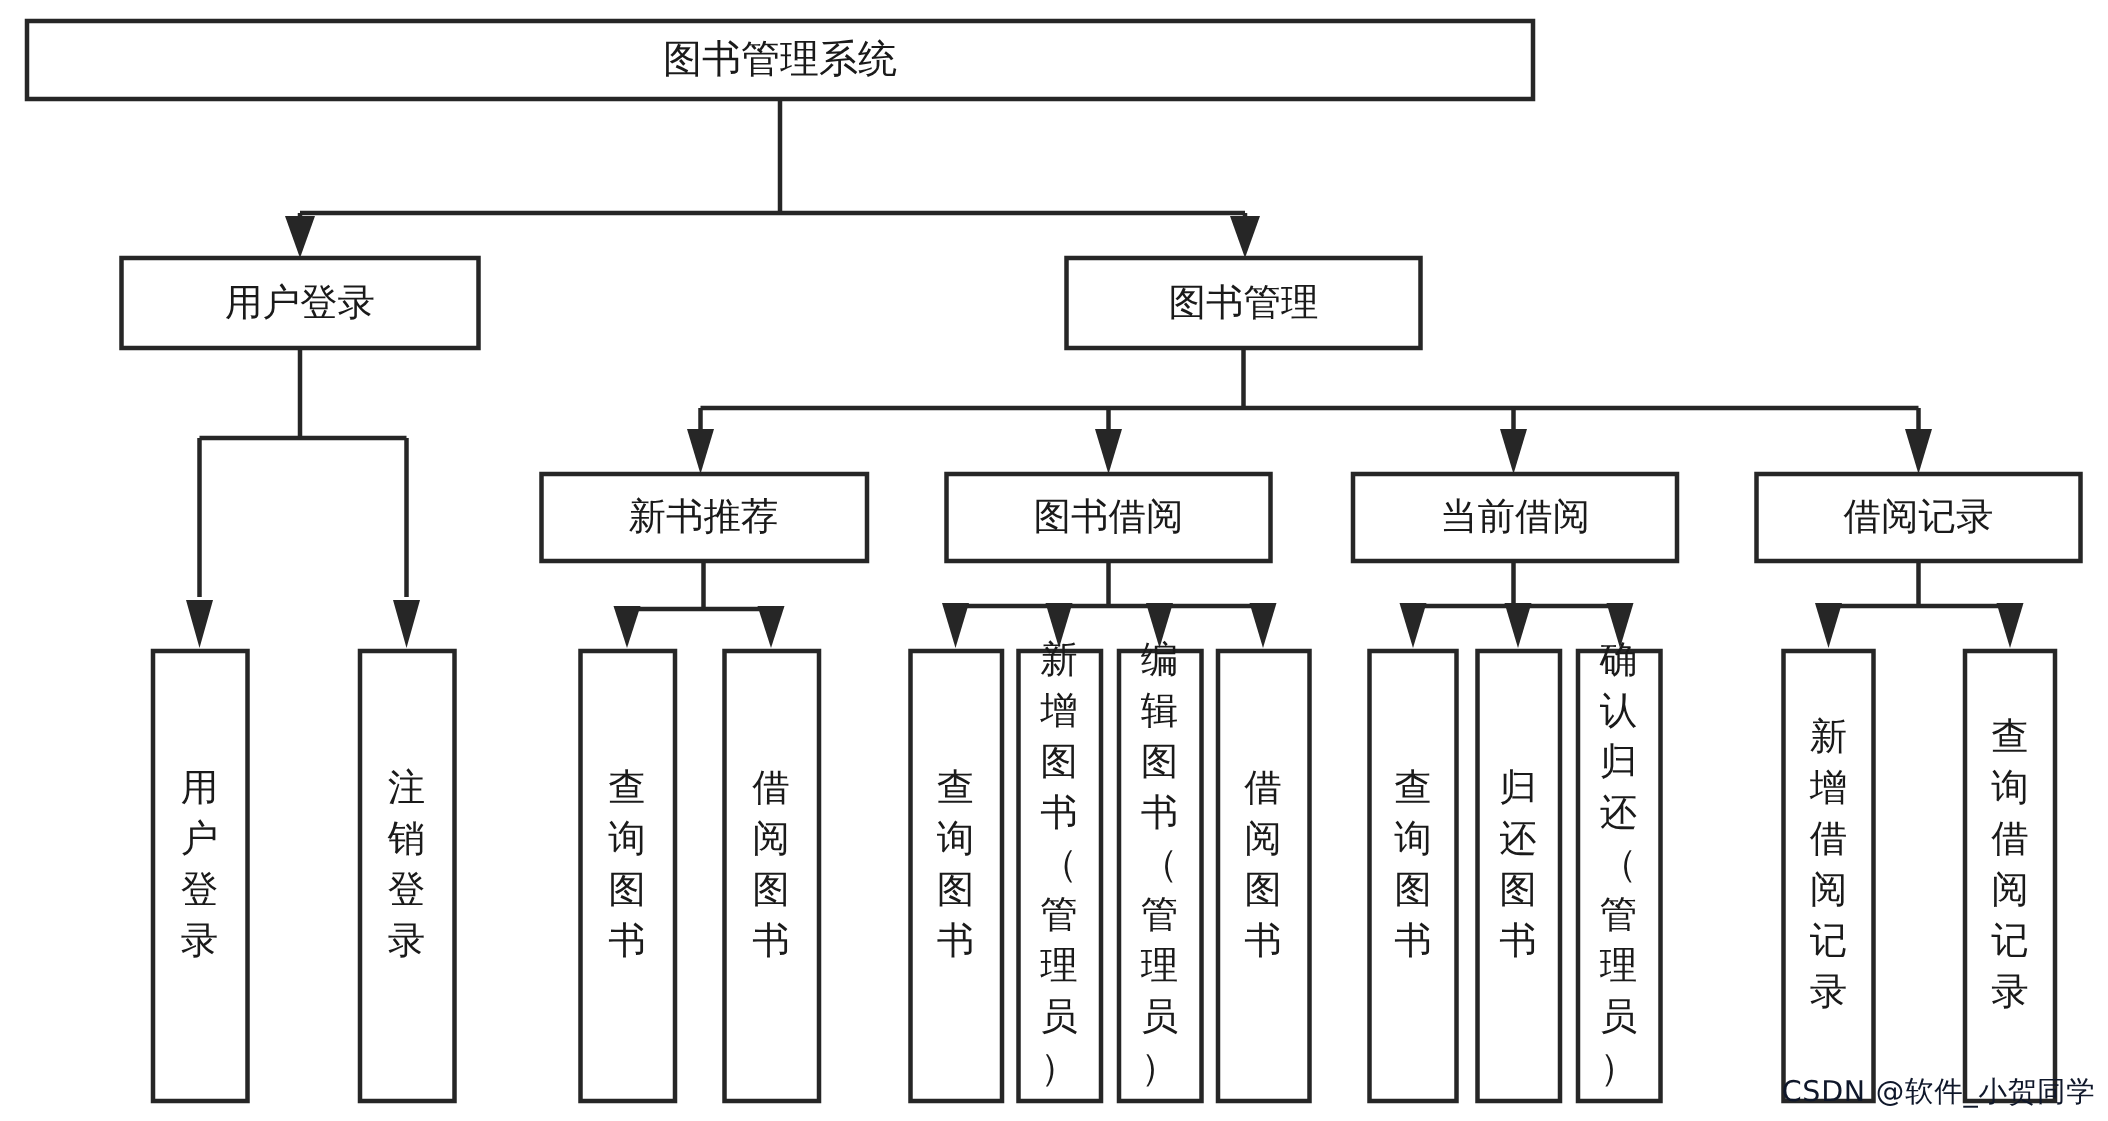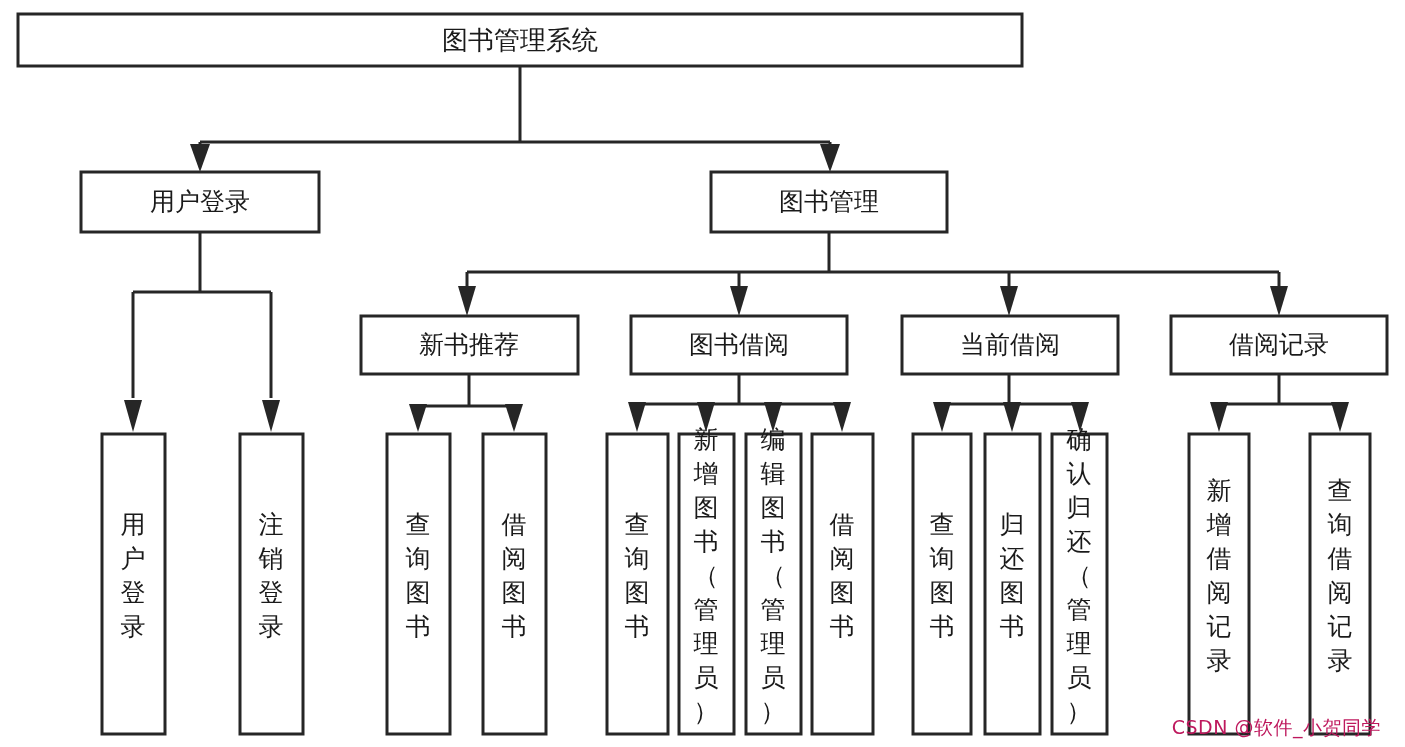--- a/index.html
+++ b/index.html
@@ -15,23 +15,23 @@
     font-family:"DejaVu Sans","Liberation Sans",sans-serif;
     fill:#1a1a1a;font-size:25px;text-anchor:middle;
     dominant-baseline:middle;
   }
   .node-label.lvl1{font-size:26px;}
   .vert-label{
     font-family:"DejaVu Sans","Liberation Sans",sans-serif;
     fill:#1a1a1a;font-size:25px;text-anchor:middle;
   }
   .watermark{
-    position:absolute;right:24px;bottom:6px;
-    font-family:"DejaVu Sans","Liberation Sans",sans-serif;
-    font-size:19px;color:#be185d;white-space:nowrap;
+    position:absolute;right:8px;bottom:6px;
+    font-family:"DejaVu Sans","Liberation Sans",sans-serif;
+    font-size:19px;color:#0f172a;white-space:nowrap;
     letter-spacing:.5px;pointer-events:none;
   }
 </style>
 </head>
 <body>
 
 <svg id="diagram" viewBox="0 0 1405 747" xmlns="http://www.w3.org/2000/svg">
 
   <g>
 

